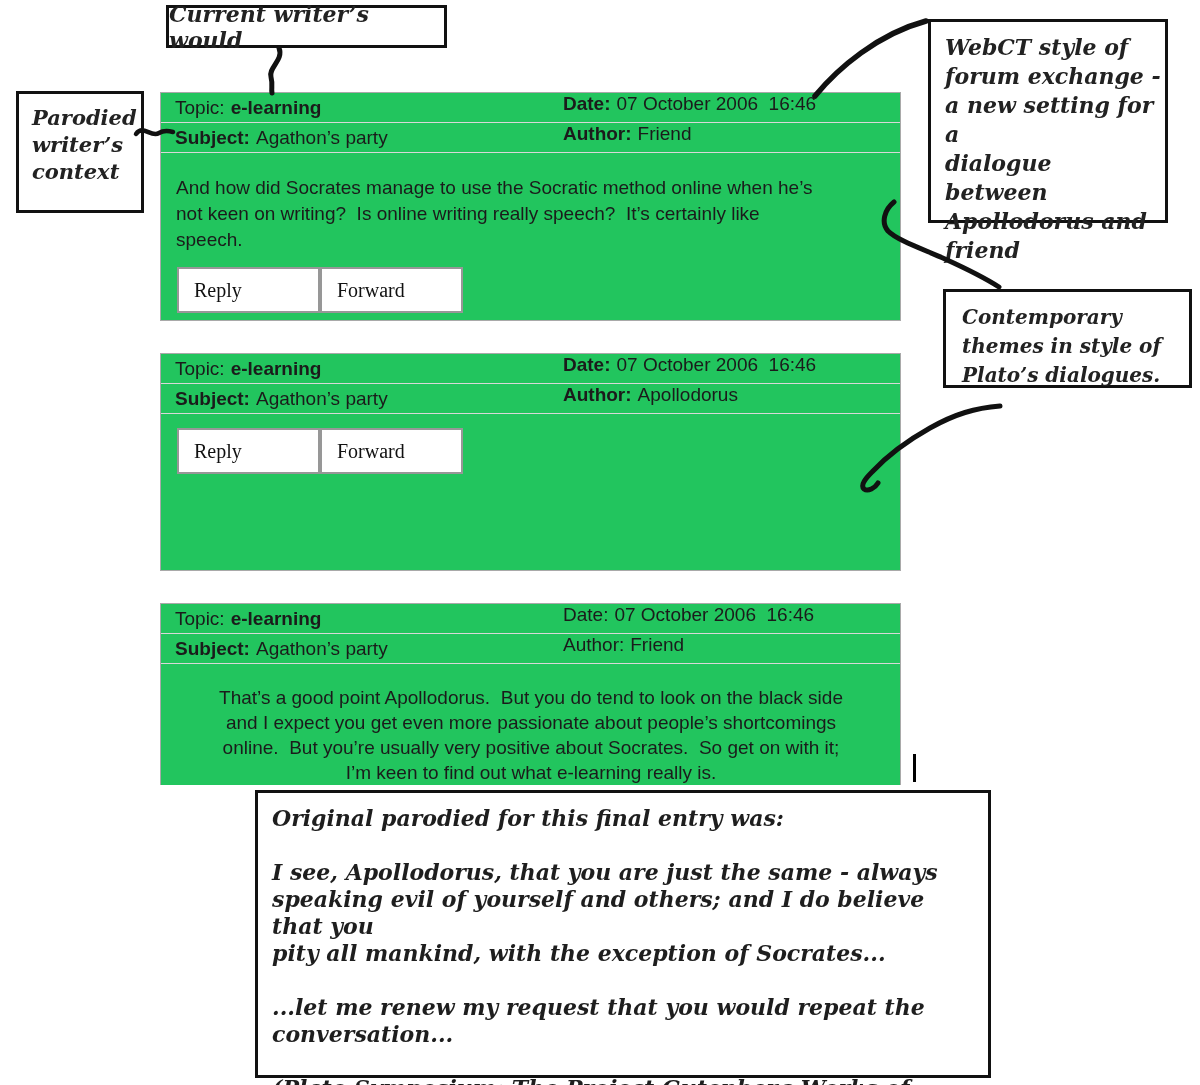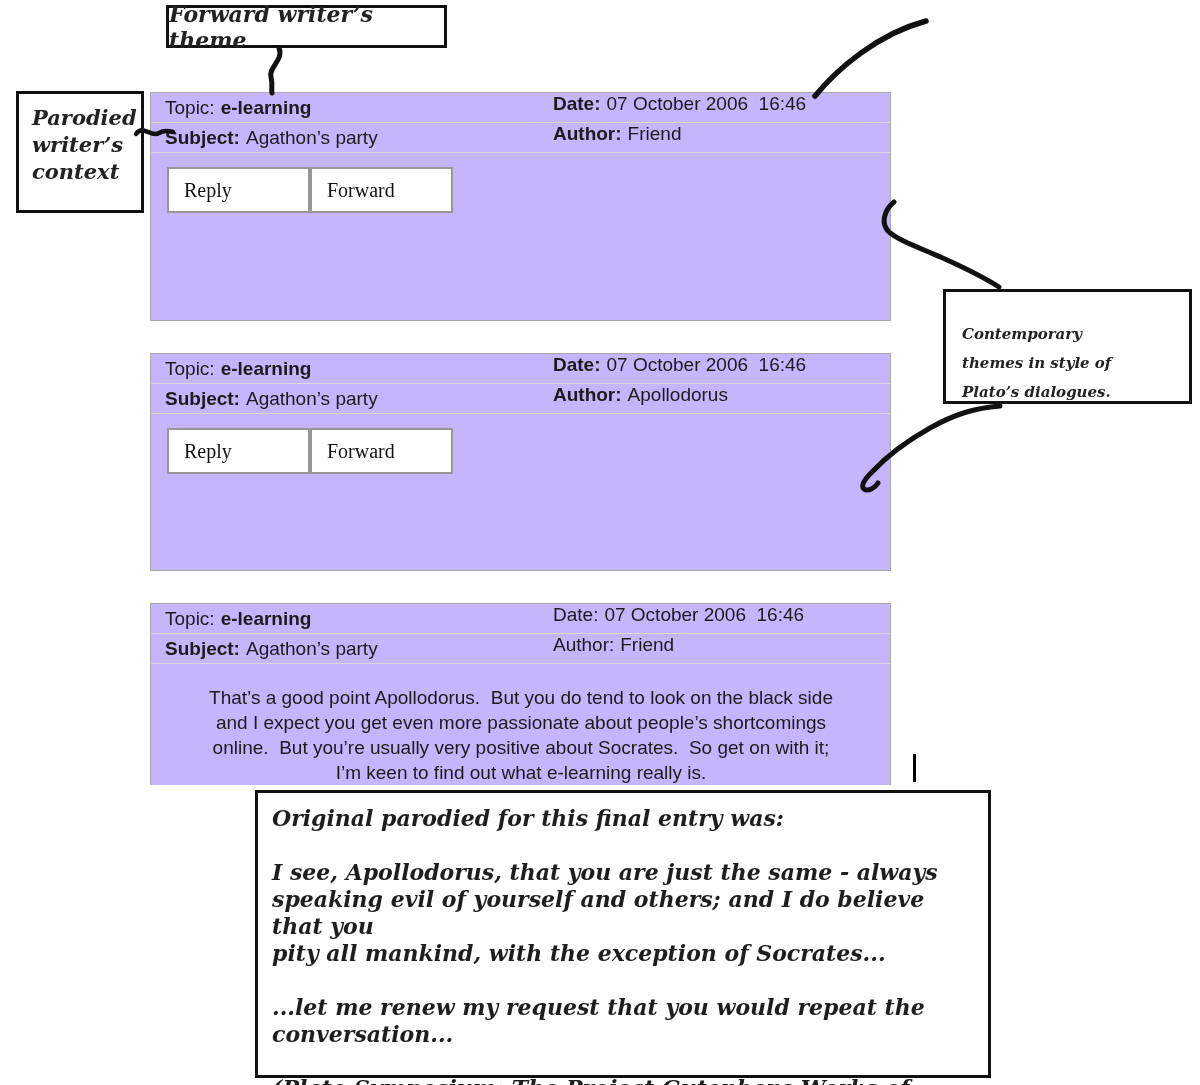--- a/index.html
+++ b/index.html
@@ -10,24 +10,24 @@
   
   .callout {
     position:absolute; background:#fff; border:3px solid #111; box-sizing:border-box;
     font-family:"DejaVu Serif", serif; font-style:italic; font-weight:600; color:#222;
     white-space:pre-wrap;
   }
   .callout.center { display:flex; align-items:center; justify-content:center; }
   #callout-current-theme { left:166px; top:5px;  width:281px; height:43px; font-size:22px; }
   #callout-parodied      { left:16px;  top:91px; width:128px; height:122px; font-size:21px; line-height:27px; padding:10px 6px 0 13px; }
   #callout-webct         { left:928px; top:19px; width:240px; height:204px; font-size:22px; line-height:29px; padding:11px 4px 0 14px; }
-  #callout-contemporary  { left:943px; top:289px;width:249px; height:115px; font-size:15px; line-height:29px; padding:28px 4px 0 16px; }
+  #callout-contemporary  { left:943px; top:289px;width:249px; height:99px; font-size:20px; line-height:29px; padding:11px 4px 0 16px; }
   
   .post {
-    position:absolute; left:150px; width:741px; background:#c4b5fd;
+    position:absolute; left:160px; width:741px; background:#22c55e;
     border:1.5px solid #a9a9a9; box-sizing:border-box;
   }
   #post-1 { top:92px;  height:229px; }
   #post-2 { top:353px; height:218px; }
   #post-3 { top:603px; height:182px; border-bottom:none; overflow:hidden; }
   .hrow { position:relative; height:29px; display:flex; align-items:center;
           padding-left:14px; border-bottom:1px solid #d8d8d8; font-size:19px; }
   .hrow .rcol { position:absolute; left:402px; top:0; height:100%; display:flex; align-items:flex-start; }
   .lbl-b { font-weight:bold; }
   .val-b { font-weight:bold; }
@@ -53,27 +53,33 @@
   #connector-layer { position:absolute; left:0; top:0; width:1200px; height:1085px; pointer-events:none; }
   #connector-layer path { fill:none; stroke:#111; stroke-linecap:round; }
   #text-cursor { position:absolute; left:913px; top:754px; width:3px; height:28px; background:#000; }
 </style>
 </head>
 <body>
 
 <div id="canvas">
 
   <div class="callout center" id="callout-current-theme">
-    <span>Forward writer’s theme</span>
+    <span>Current writer’s would</span>
   </div>
 
   <div class="callout" id="callout-parodied"><span>Parodied
 writer’s
 context</span></div>
 
+  <div class="callout" id="callout-webct"><span>WebCT style of
+forum exchange -
+a new setting for a
+dialogue between
+Apollodorus and
+friend</span></div>
 
   <div class="callout" id="callout-contemporary"><span>Contemporary
 themes in style of
 Plato’s dialogues.</span></div>
 
   <div class="post" id="post-1">
     <div class="hrow">
       <span>Topic:</span>
       <span class="val-b gap">e-learning</span>
       <span class="rcol">
@@ -82,20 +88,23 @@
         </span>
     </div>
     <div class="hrow">
       <span class="lbl-b">Subject:</span>
       <span class="gap">Agathon’s party</span>
       <span class="rcol">
           <span class="lbl-b">Author:</span>
           <span class="gap">Friend</span>
         </span>
     </div>
+    <div class="post-body">And how did Socrates manage to use the Socratic method online when he’s
+not keen on writing?  Is online writing really speech?  It’s certainly like
+speech.</div>
     <div class="post-buttons">
       <button class="btn">Reply</button>
       <button class="btn">Forward</button>
     </div>
   </div>
 
   <div class="post" id="post-2">
     <div class="hrow">
       <span>Topic:</span>
       <span class="val-b gap">e-learning</span>

